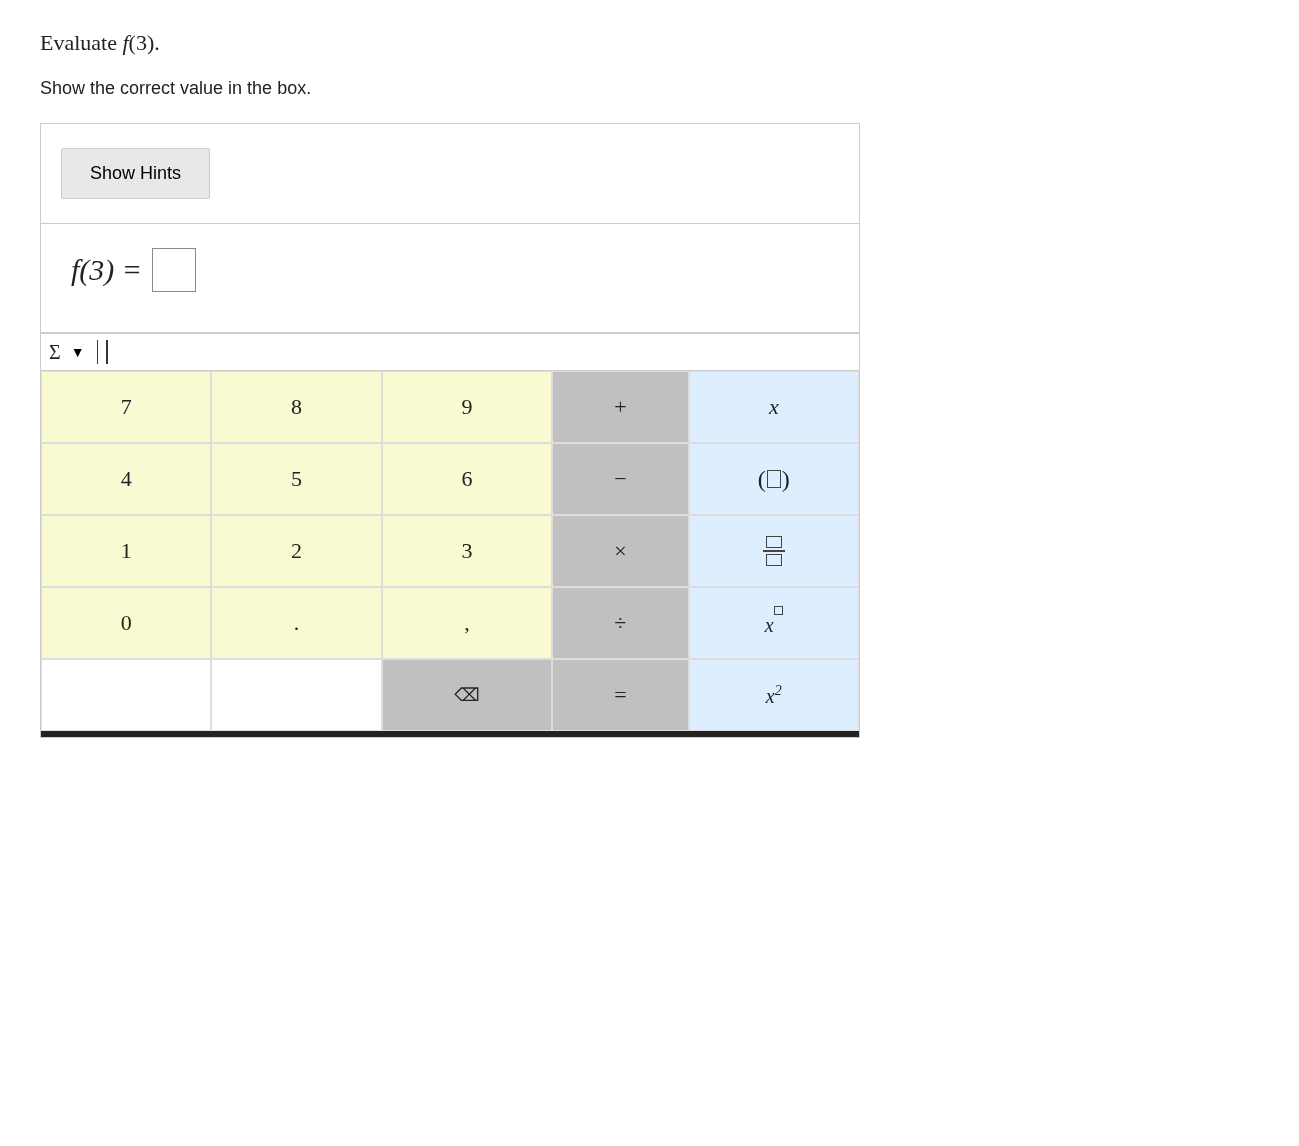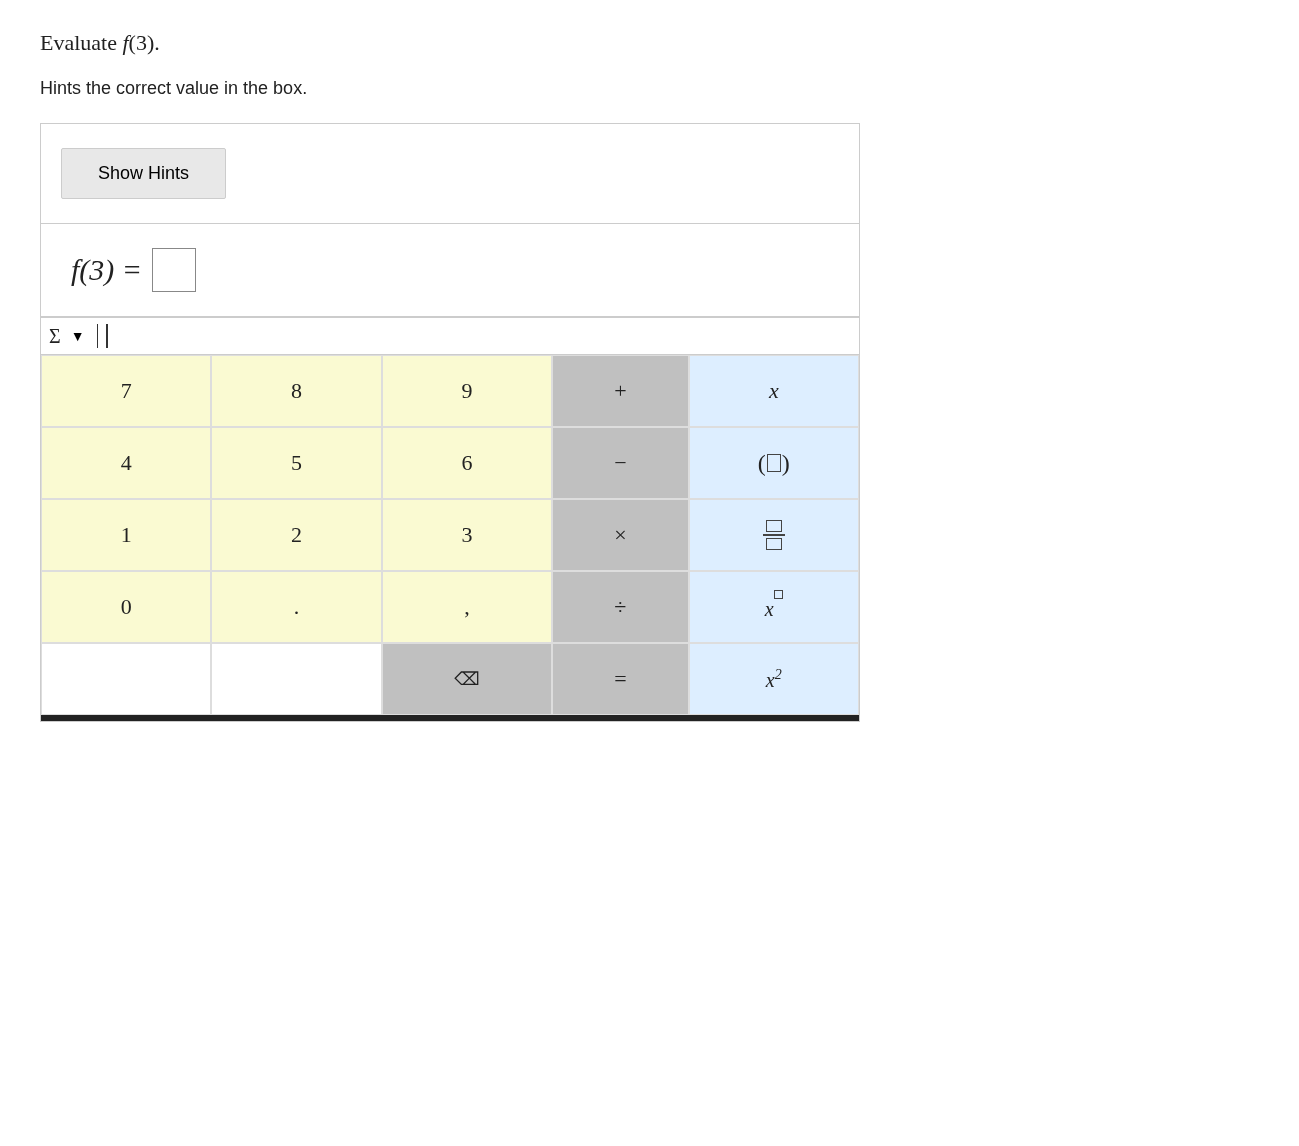--- a/index.html
+++ b/index.html
@@ -23,28 +23,28 @@
       border: 1px solid #ccc;
       max-width: 820px;
     }
     .hints-section {
       padding: 24px 20px;
       border-bottom: 1px solid #ccc;
     }
     .hints-button {
       background: #e8e8e8;
       border: 1px solid #ccc;
-      padding: 14px 36px;
+      padding: 14px 28px;
       font-size: 18px;
       font-family: Arial, sans-serif;
       cursor: pointer;
       border-radius: 2px;
     }
     .answer-section {
-      padding: 24px 30px 24px 30px;
+      padding: 24px 30px 40px 30px;
       border-bottom: 1px solid #ccc;
       display: flex;
       align-items: center;
       gap: 10px;
     }
     .answer-label {
       font-size: 30px;
       font-style: italic;
     }
     .answer-input {
@@ -166,21 +166,21 @@
       font-size: 14px;
     }
     .backspace-icon {
       font-size: 18px;
     }
   </style>
 </head>
 <body>
 
 <p class="problem-title">Evaluate <em>f</em>(3).</p>
-<p class="problem-instruction">Hints the correct value in the box.</p>
+<p class="problem-instruction">Show the correct value in the box.</p>
 
 <div class="main-container">
 
   <div class="hints-section">
     <button class="hints-button">Show Hints</button>
   </div>
 
   <div class="answer-section">
     <span class="answer-label">
       <em>f</em>(3) =

